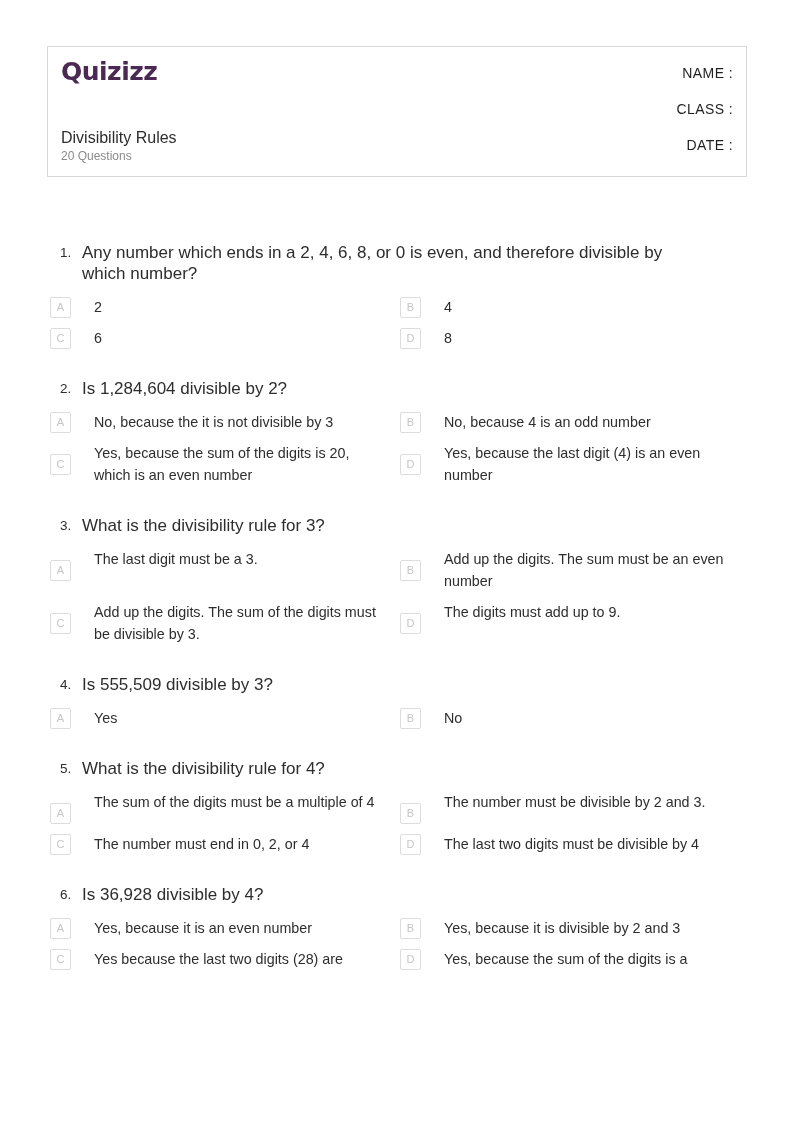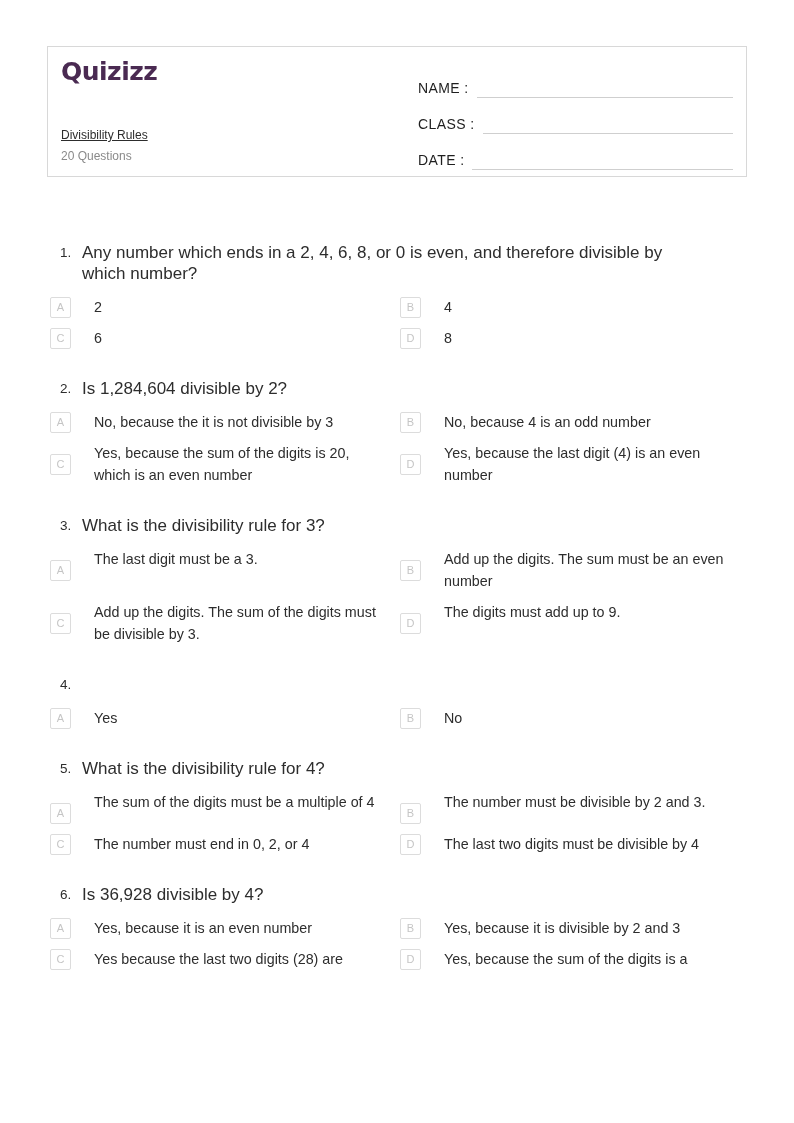--- a/index.html
+++ b/index.html
@@ -51,25 +51,24 @@
     font-size: 25px;
     letter-spacing: -0.5px;
     color: #4a2a52;
     line-height: 1;
     white-space: nowrap;
   }
   .quiz-title {
     position: absolute;
     left: 0px;
     top: 80px;
-    font-size: 12px;
+    font-size: 16px;
     color: #2d2d2d;
     line-height: 1.35;
     white-space: nowrap;
-    text-decoration: underline;
   }
   .quiz-subtitle {
     position: absolute;
     left: 0px;
     top: 101px;
     font-size: 12px;
     color: #8a8a8a;
     line-height: 1.35;
     white-space: nowrap;
   }
@@ -78,20 +77,21 @@
     position: absolute;
     left: 370px;
     top: 18px;
     width: 315px;
   }
   .field-row {
     display: flex;
     align-items: flex-end;
     height: 33px;
     margin-bottom: 3px;
+    flex-direction: column;
   }
   .field-label {
     font-size: 14px;
     color: #1f1f1f;
     white-space: nowrap;
     padding-bottom: 2px;
     letter-spacing: 0.4px;
   }
   .field-line {
     flex: 1 1 auto;
@@ -301,20 +301,21 @@
           </div>
         </div>
       </div>
     </div>
 
     <div class="spacer-q"></div>
 
     <div class="question-block">
       <div class="q-row">
         <div class="q-num">4.</div>
+        <div class="q-text">Is 555,509 divisible by 3?</div>
       </div>
       <div class="options">
         <div class="opt-row">
           <div class="opt opt-a">
             <div class="opt-letter">A</div>
             <div class="opt-text">Yes</div>
           </div>
           <div class="opt opt-b">
             <div class="opt-letter">B</div>
             <div class="opt-text">No</div>

